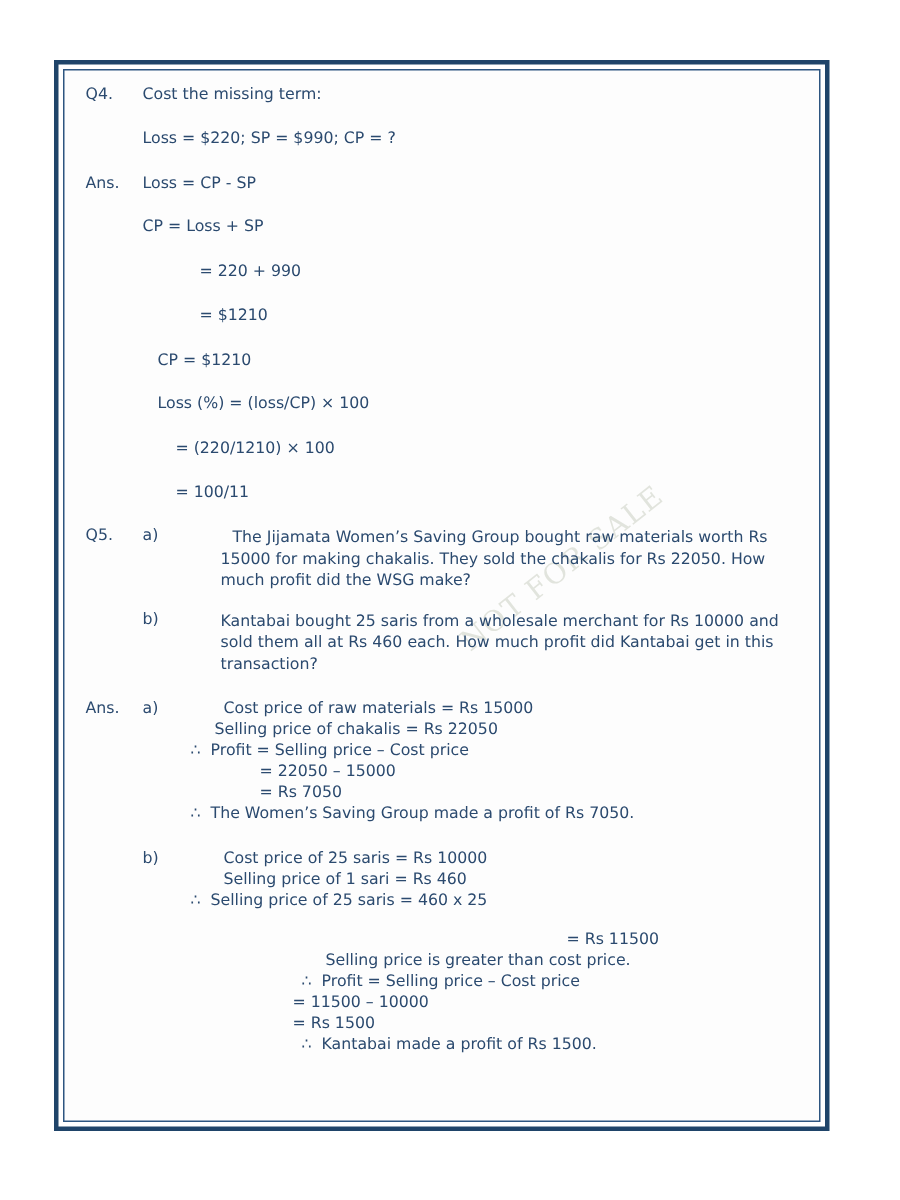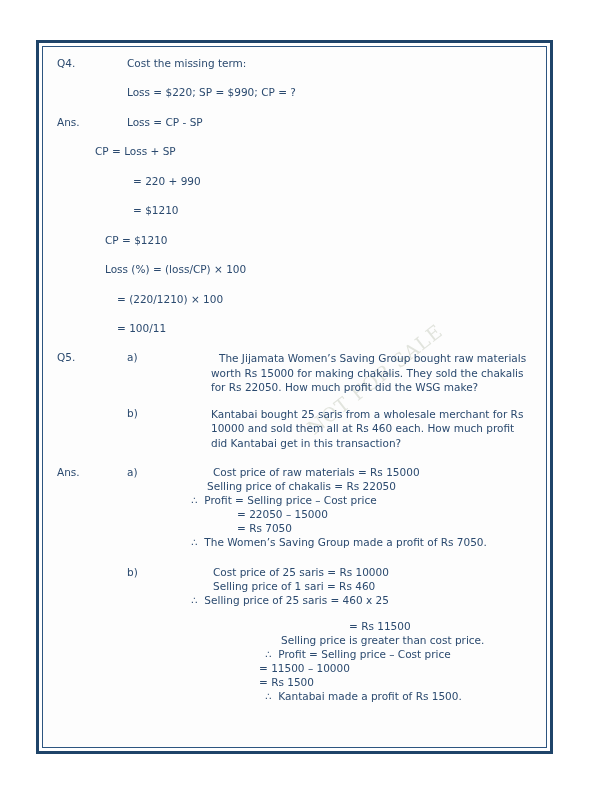--- a/index.html
+++ b/index.html
@@ -70,21 +70,20 @@
     user-select: none;
     z-index: 0;
   }
 
   .block { position: relative; z-index: 1; }
 
   
   .row {
     display: flex;
     align-items: flex-start;
-    gap: 32px;
   }
   .lbl {
     flex: 0 0 auto;
     width: 38px;
   }
   .sublbl {
     flex: 0 0 auto;
     width: 40px;
   }
   .body { flex: 1 1 auto; min-width: 0; }
@@ -94,21 +93,21 @@
   
   .gap-lg { height: 16px; }
   .gap-md { height: 12px; }
 
   
   .ind-0  { margin-left: 14px; }
   .ind-1  { margin-left: 8px; }
   .ind-2  { margin-left: 38px; }
   .ind-3  { margin-left: 48px; }
   .ind-4  { margin-left: 76px; }
-  .ind-5  { margin-left: 150px; }
+  .ind-5  { margin-left: 150px; text-align: center; }
   .ind-9  { margin-left: 82px; }
   .ind-10 { margin-left: 66px; }
   .ind-11 { margin-left: 60px; }
 
   .tight { line-height: 1.33; }
   .para  { line-height: 1.38; margin-left: 12px; }
 </style>
 </head>
 <body>
 

